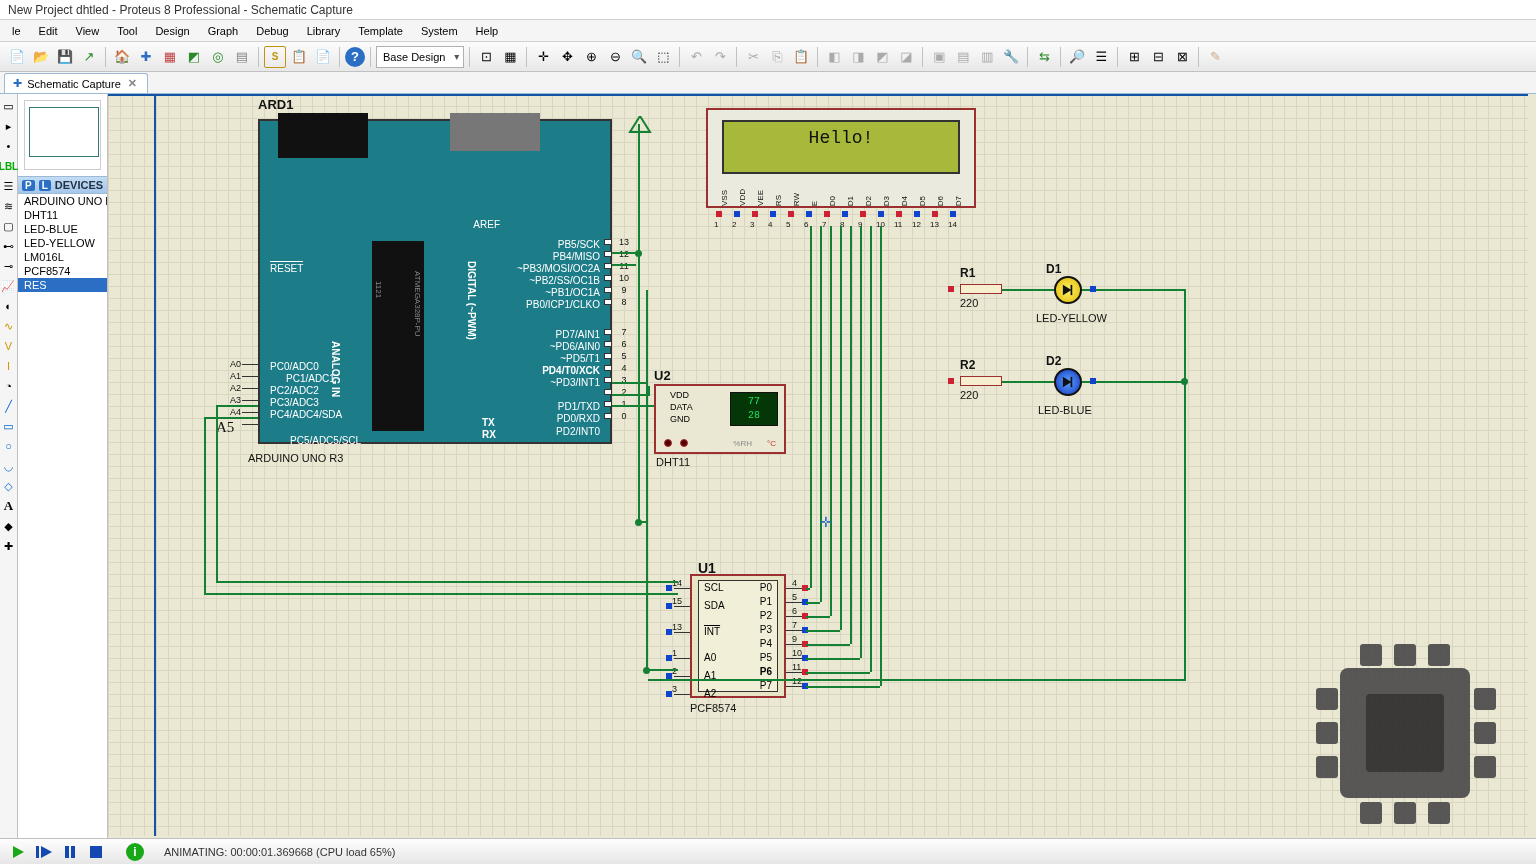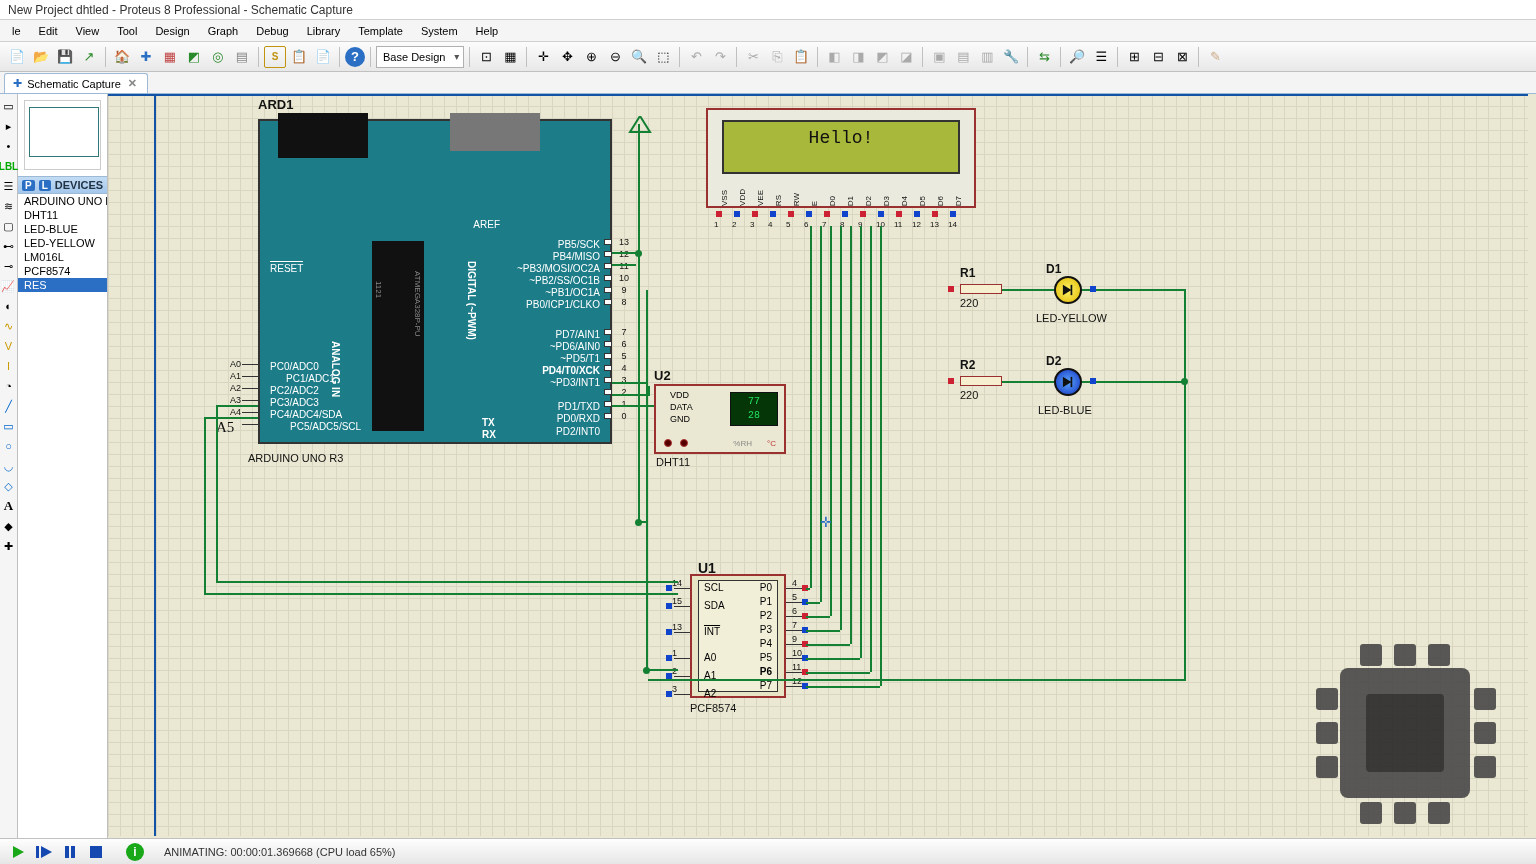--- a/index.html
+++ b/index.html
@@ -234,21 +234,21 @@
         <div style="position:absolute;color:#fff;font:bold 10px Arial;left:222px;top:296px">TX</div>
         <div style="position:absolute;color:#fff;font:bold 10px Arial;left:222px;top:308px">RX</div>
         <div style="position:absolute;right:110px;top:98px;color:#fff;font:10px Arial">AREF</div>
         <div style="position:absolute;left:10px;top:140px;color:#fff;font:10px Arial;border-top:1px solid #fff;padding-top:1px">RESET</div>
         <div id="ard-left-labels">
             <div class="pin-rowL" style="left: 10px; top: 240px;">PC0/ADC0</div>
             <div class="pin-rowL" style="left: 26px; top: 252px;">PC1/ADC1</div>
             <div class="pin-rowL" style="left: 10px; top: 264px;">PC2/ADC2</div>
             <div class="pin-rowL" style="left: 10px; top: 276px;">PC3/ADC3</div>
             <div class="pin-rowL" style="left: 10px; top: 288px; text-align: center;">PC4/ADC4/SDA</div>
-            <div class="pin-rowL" style="left: 10px; top: 300px; padding-left: 20px;">PC5/ADC5/SCL</div>
+            <div class="pin-rowL" style="left: 10px; top: 314px; padding-left: 20px;">PC5/ADC5/SCL</div>
           </div>
         <div id="ard-right-labels">
             <div class="pin-row" style="right: 10px; top: 118px;">PB5/SCK</div>
             <div class="pin-row" style="right: 10px; top: 130px;">PB4/MISO</div>
             <div class="pin-row" style="right: 10px; top: 142px;">~PB3/MOSI/OC2A</div>
             <div class="pin-row" style="right: 10px; top: 154px; text-align: center;">~PB2/SS/OC1B</div>
             <div class="pin-row" style="right: 10px; top: 166px;">~PB1/OC1A</div>
             <div class="pin-row" style="right: 10px; top: 178px;">PB0/ICP1/CLKO</div>
             <div class="pin-row" style="right: 10px; top: 208px;">PD7/AIN1</div>
             <div class="pin-row" style="right: 10px; top: 220px;">~PD6/AIN0</div>

